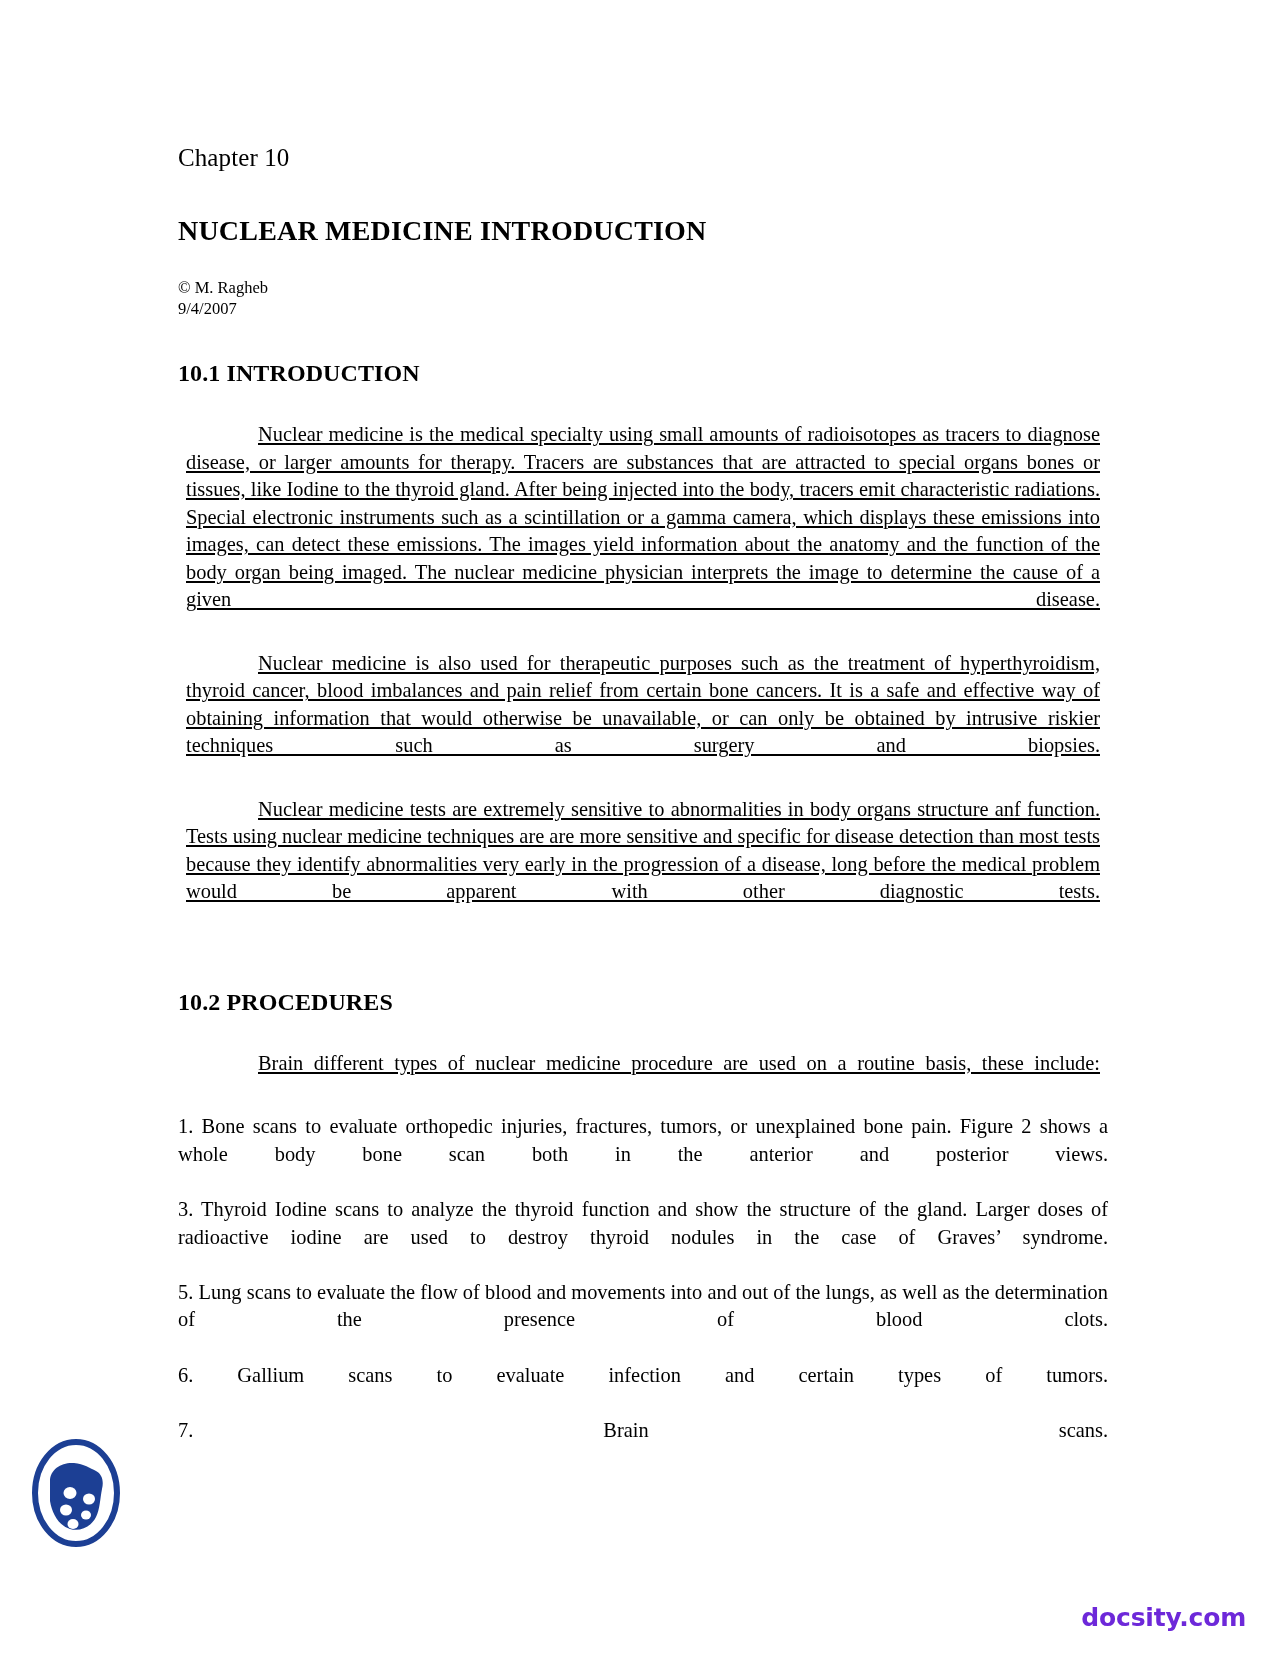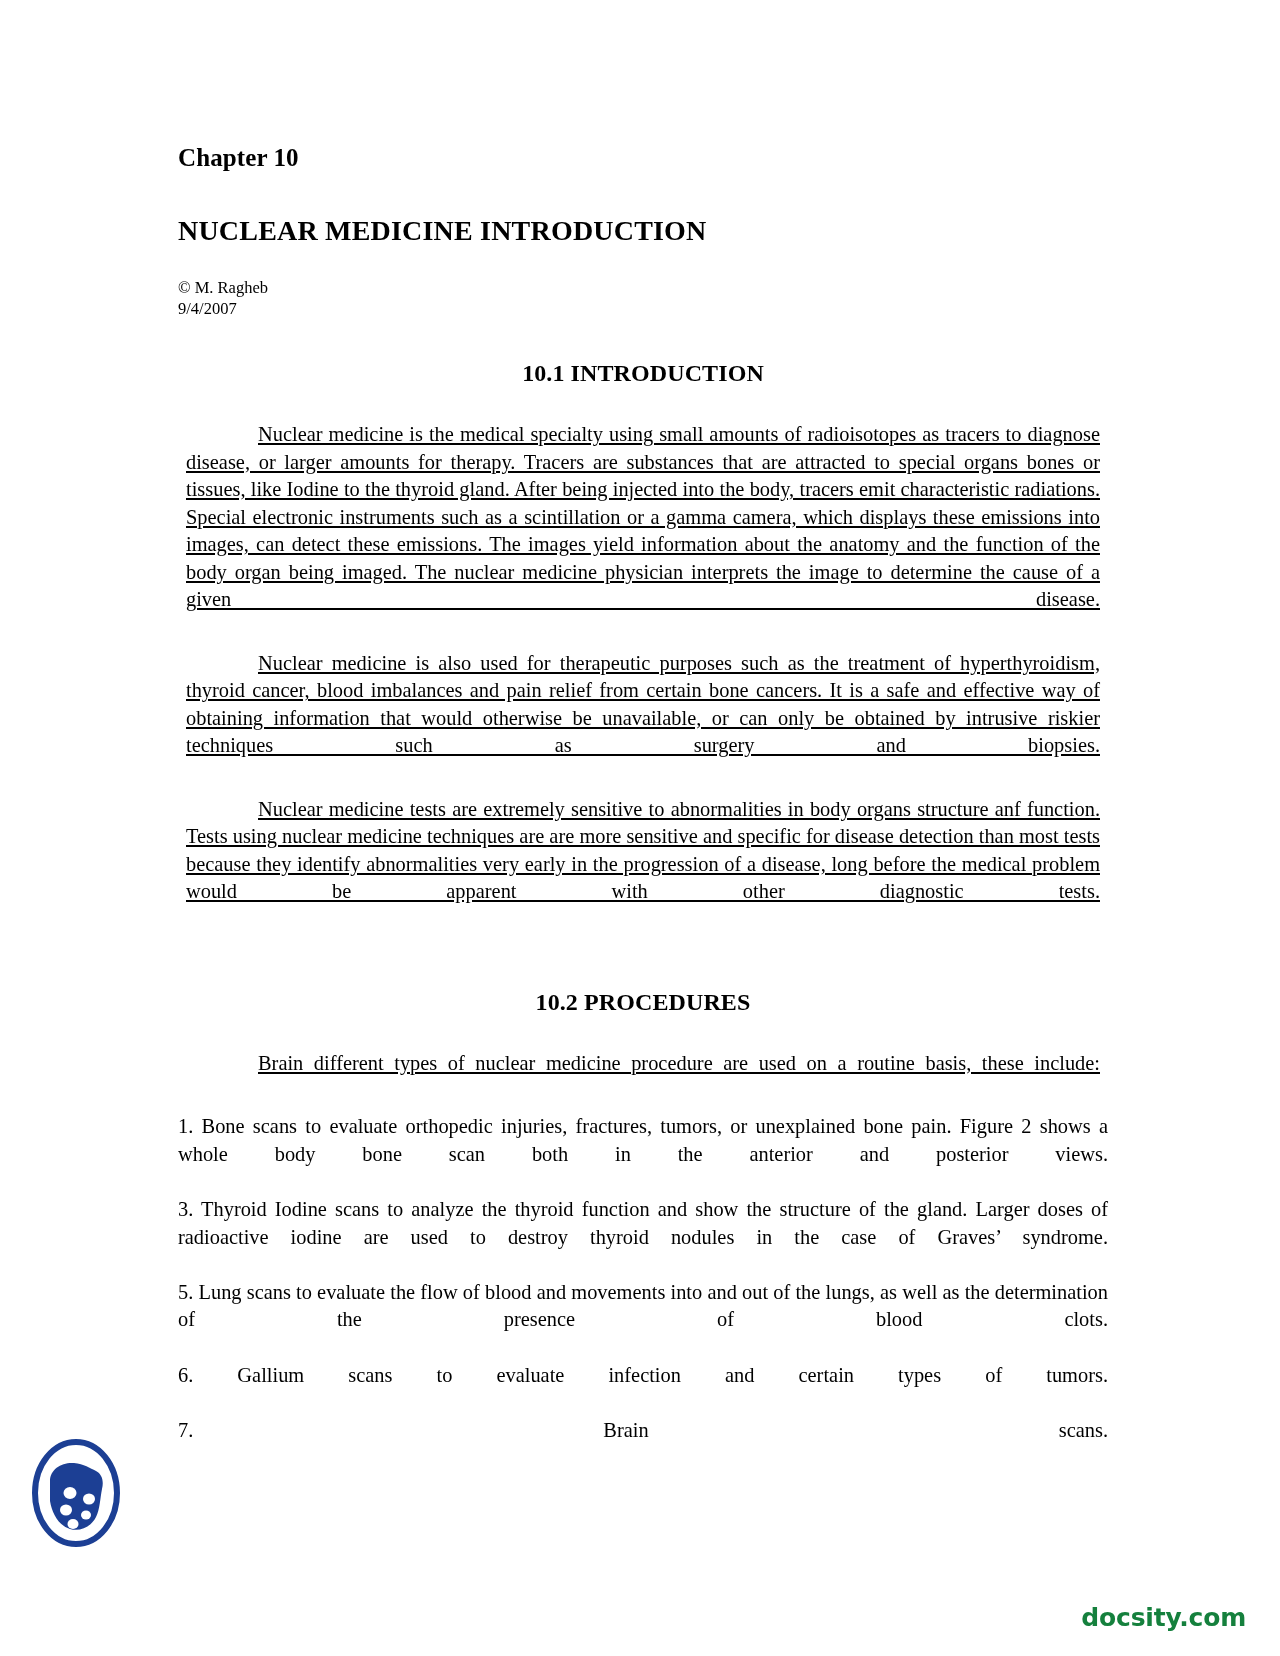--- a/index.html
+++ b/index.html
@@ -29,21 +29,21 @@
   .content {
     position: absolute;
     left: 178px;
     top: 0;
     width: 930px;
   }
 
   
   .chapter-label {
     font-size: 25px;
-    font-weight: bold;
+    font-weight: normal;
     letter-spacing: 0.1px;
     margin: 0;
     padding-top: 144px;
     line-height: 1.1;
   }
 
   .doc-title {
     font-size: 28px;
     font-weight: bold;
     margin: 0;
@@ -59,21 +59,20 @@
     padding-top: 31px;
   }
   .byline div { white-space: pre; }
 
   .section-heading {
     font-size: 24px;
     font-weight: bold;
     margin: 0;
     line-height: 1.1;
     letter-spacing: 0.1px;
-    text-align: center;
   }
   .section-heading.first { padding-top: 40px; }
   .section-heading.second { padding-top: 47px; }
 
   
   .body-block {
     font-size: 20.4px;
     line-height: 27.6px;
     text-align: justify;
     text-justify: inter-word;
@@ -118,21 +117,21 @@
   }
   .footer-logo svg { display: block; }
 
   .watermark {
     position: absolute;
     right: 34px;
     bottom: 24px;
     font-family: "DejaVu Sans", "Liberation Sans", sans-serif;
     font-size: 25px;
     font-weight: bold;
-    color: #15803d;
+    color: #6d28d9;
     letter-spacing: -0.2px;
   }
 </style>
 </head>
 <body>
 
 <div class="page">
 
   <div class="content">
 

